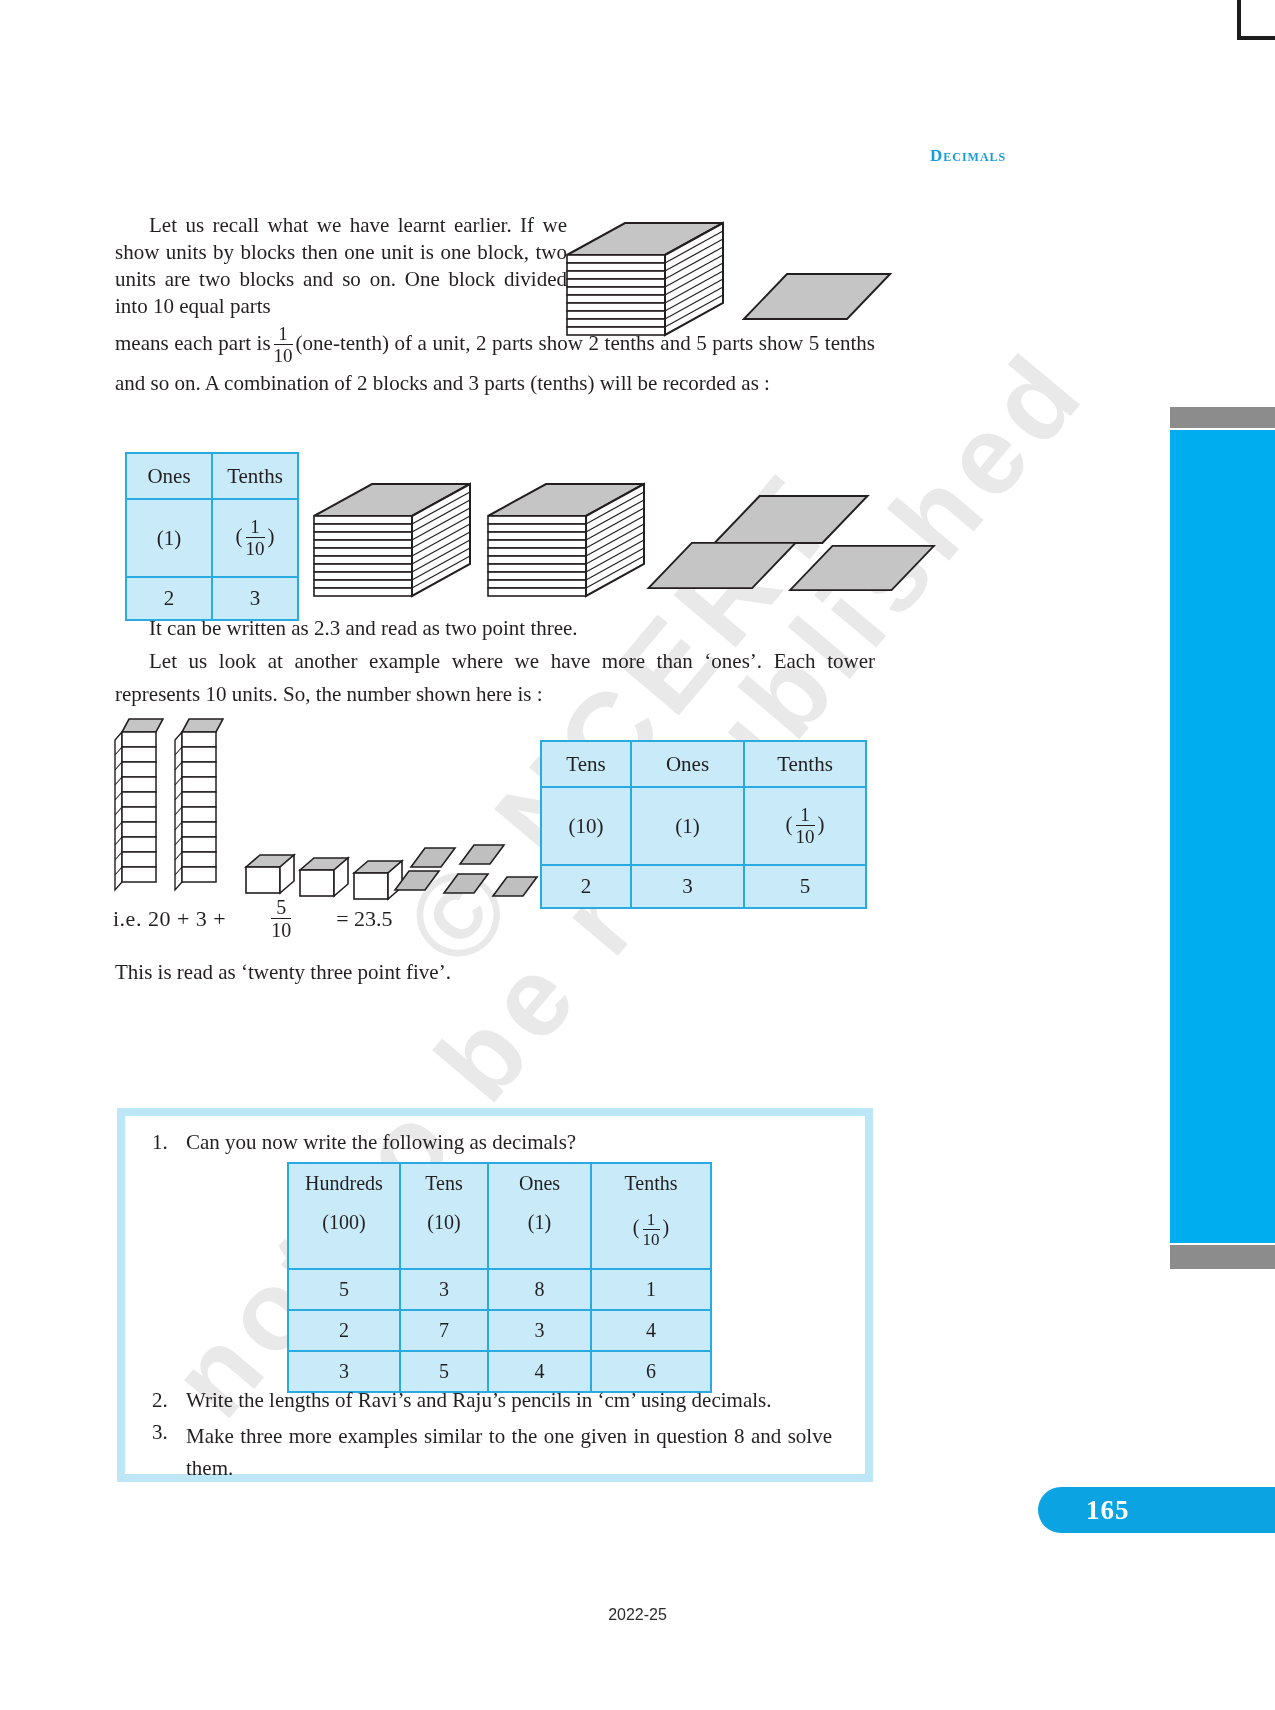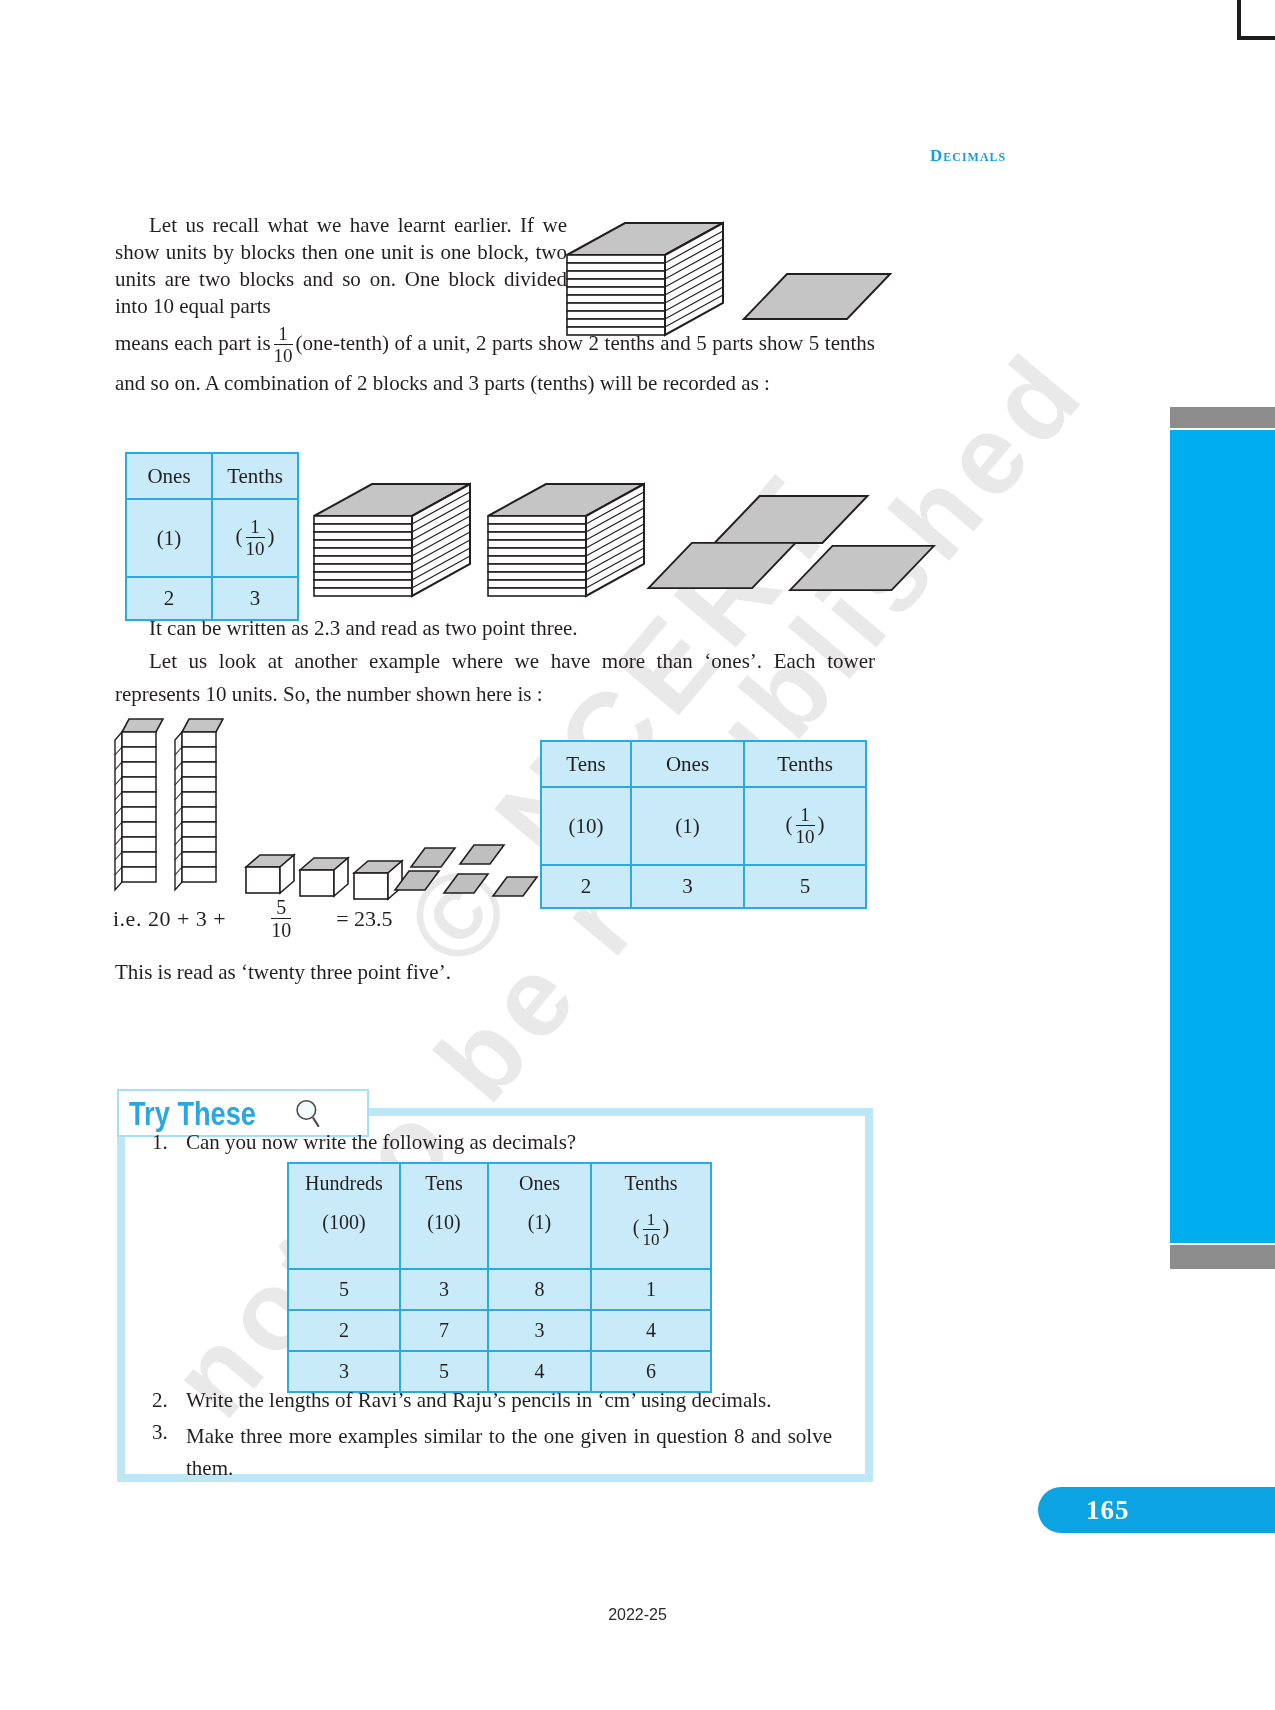--- a/index.html
+++ b/index.html
@@ -291,26 +291,20 @@
     <span class="eq-prefix">i.e. 20 + 3 +</span>
     <span class="frac efrac">
         <span class="fnum">5</span>
         <span class="fden">10</span>
       </span>
     <span>= 23.5</span>
   </div>
   <div class="abs read-as content">This is read as ‘twenty three point five’.</div>
 
   <div class="abs try-box content"></div>
-  <div class="abs try-head content">
-    <span class="try-title">Try These</span>
-    <svg width="30" height="33">
-        <use href="#sym-magnifier"></use>
-      </svg>
-  </div>
 
   <div class="abs list-item item1 content">
     <span class="li-no">1.</span>
     <span class="li-text">Can you now write the following as decimals?</span>
   </div>
 
   <table class="ptable t3 abs content">
     <tbody>
         <tr>
       <td class="hcell" style="width:112px">

